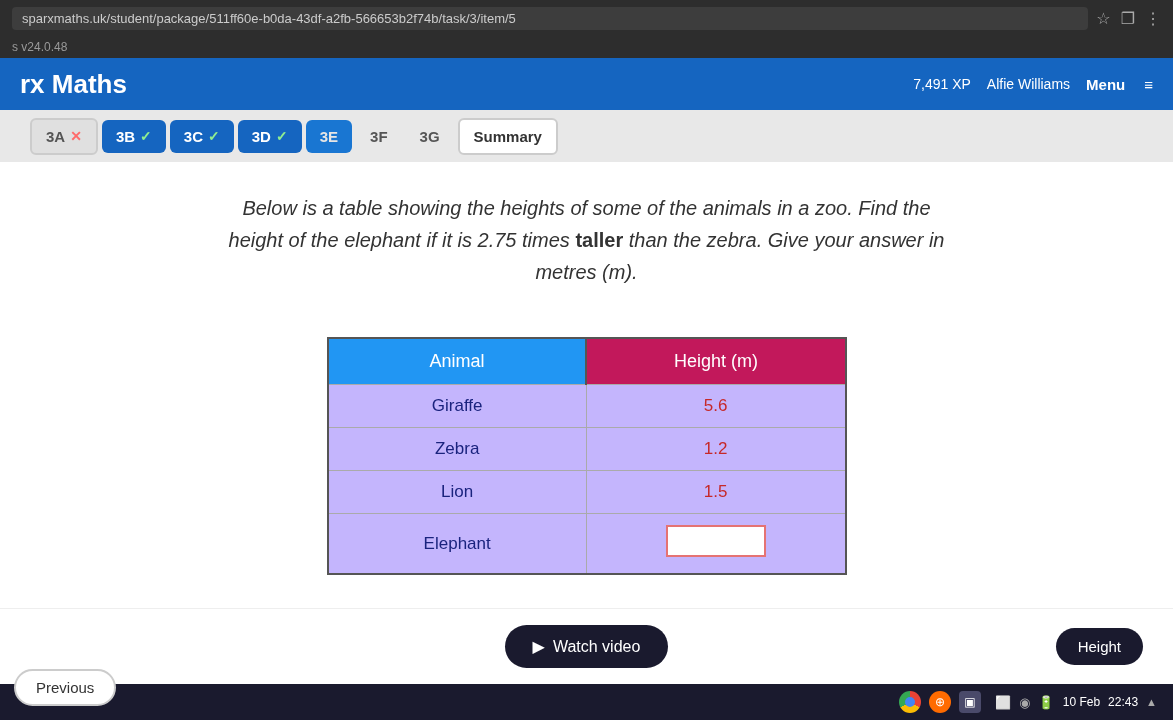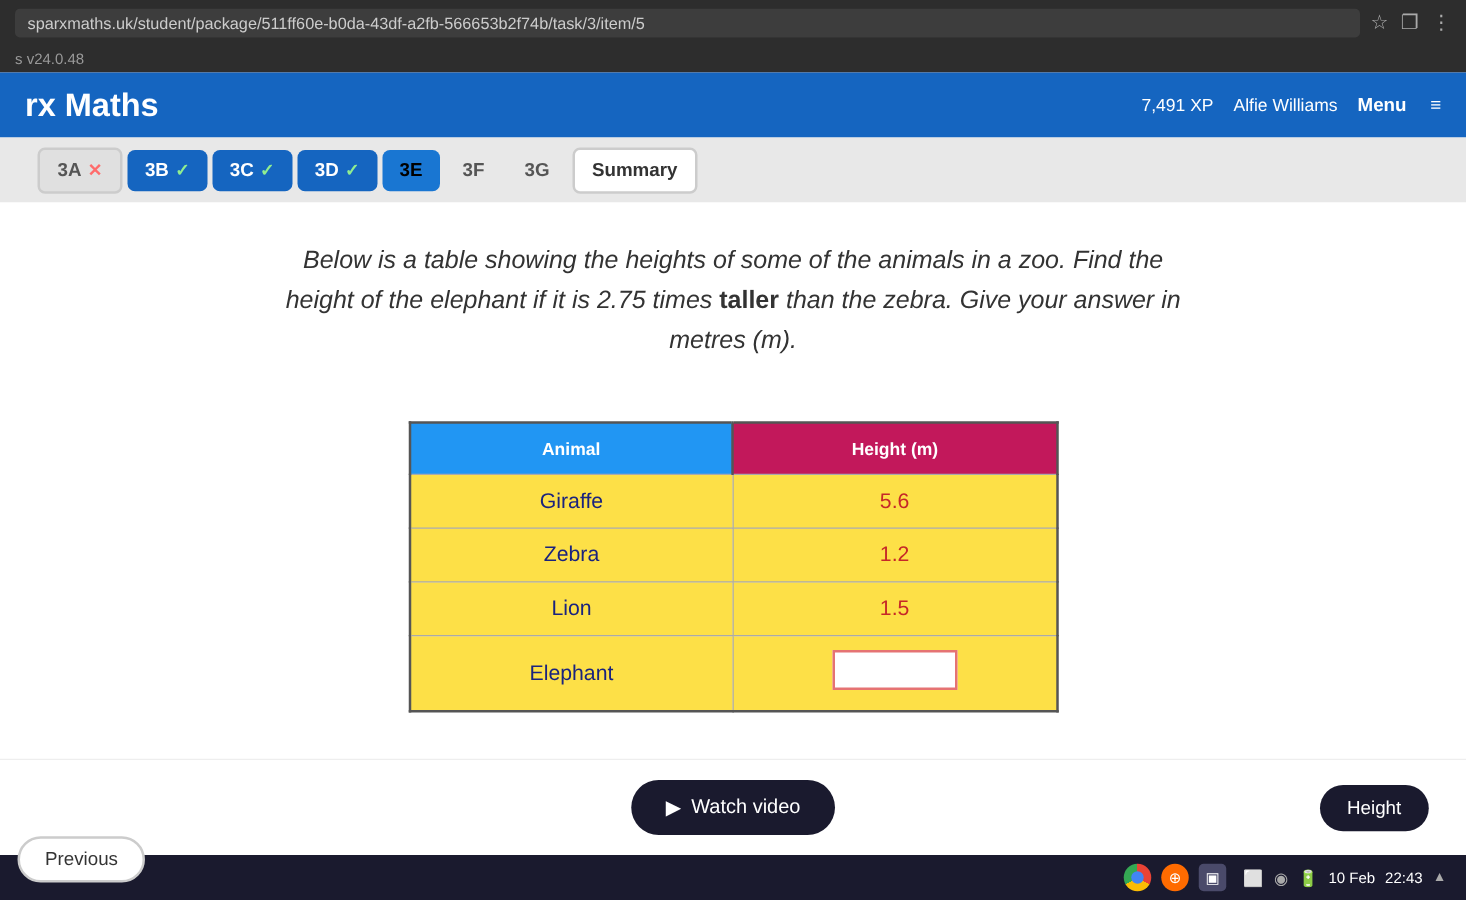--- a/index.html
+++ b/index.html
@@ -100,21 +100,21 @@
       background: #e0e0e0;
       color: #555;
       border: 2px solid #ccc;
     }
     .tab-completed {
       background: #1565c0;
       color: white;
     }
     .tab-active {
       background: #1976d2;
-      color: #000000;
+      color: #e5e5e5;
     }
     .tab-plain {
       background: transparent;
       color: #555;
       border: none;
     }
     .tab-summary {
       background: white;
       color: #333;
       border: 2px solid #ccc;
@@ -147,41 +147,41 @@
     }
 
     
     .animal-table {
       border-collapse: collapse;
       width: 520px;
       border: 2px solid #555;
     }
     .animal-table th {
       padding: 12px 20px;
-      font-size: 14px;
-      font-weight: bold;
+      font-size: 18px;
+      font-weight: normal;
       text-align: center;
     }
     .th-animal {
       background: #2196f3;
       color: white;
       border-right: 2px solid #555;
       width: 260px;
     }
     .th-height {
       background: #c2185b;
       color: white;
       width: 260px;
     }
     .animal-table td {
       padding: 11px 24px;
       text-align: center;
       font-size: 17px;
       border: 1px solid #aaa;
-      background: #fde047;
+      background: #c4b5fd;
     }
     .td-animal {
       color: #1a237e;
       font-weight: 500;
       border-right: 2px solid #555;
     }
     .td-height {
       color: #c62828;
       font-weight: 500;
     }

